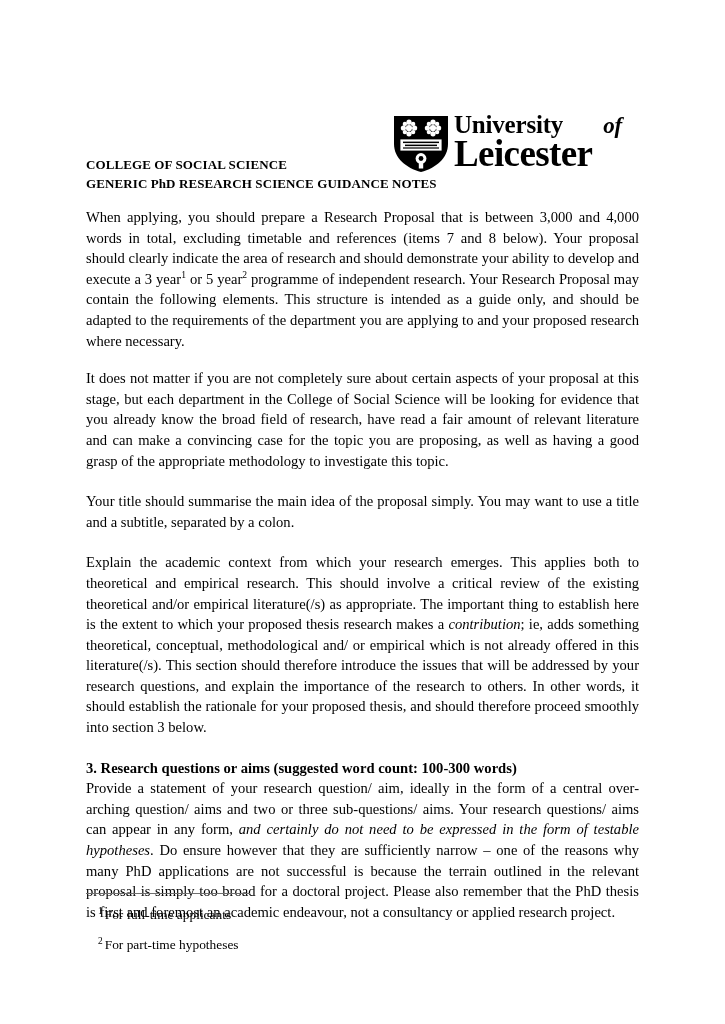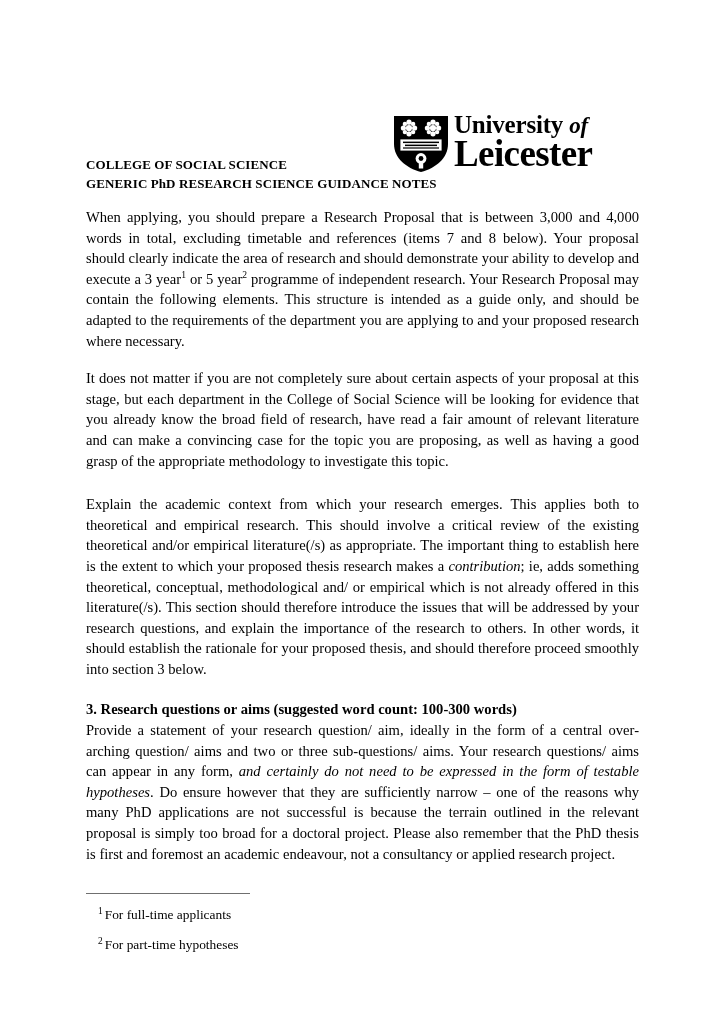--- a/index.html
+++ b/index.html
@@ -47,20 +47,21 @@
     font-size: 25px;
     font-weight: bold;
     line-height: 26px;
     letter-spacing: -0.2px;
     white-space: nowrap;
   }
   .wm-of {
     font-style: italic;
     font-weight: bold;
     font-size: 23px;
+    margin-left: 34px;
   }
   .wm-line2 {
     font-size: 37px;
     font-weight: bold;
     line-height: 36px;
     letter-spacing: -0.6px;
     margin-top: -3px;
     white-space: nowrap;
   }
 
@@ -203,20 +204,21 @@
   </div>
 
   <div class="body-col">
 
     <p class="para"><span>When applying, you should prepare a Research Proposal that is between 3,000 and 4,000 words in total, excluding timetable and references (items 7 and 8 below). Your proposal should clearly indicate the area of research and should demonstrate your ability to develop and execute a 3 year</span><sup class="fn">1</sup><span> or 5 year</span><sup class="fn">2</sup><span> programme of independent research. Your Research Proposal may contain the following elements. This structure is intended as a guide only, and should be adapted to the requirements of the department you are applying to and your proposed research where necessary.</span></p>
 
     <p class="para">It does not matter if you are not completely sure about certain aspects of your proposal at this stage, but each department in the College of Social Science will be looking for evidence that you already know the broad field of research, have read a fair amount of relevant literature and can make a convincing case for the topic you are proposing, as well as having a good grasp of the appropriate methodology to investigate this topic.</p>
 
     <div class="gap"></div>
 
+    <p class="sec-body">Your title should summarise the main idea of the proposal simply. You may want to use a title and a subtitle, separated by a colon.</p>
 
     <div class="gap"></div>
 
     <p class="sec-body"><span>Explain the academic context from which your research emerges. This applies both to theoretical and empirical research. This should involve a critical review of the existing theoretical and/or empirical literature(/s) as appropriate. The important thing to establish here is the extent to which your proposed thesis research makes a </span><em class="it">contribution</em><span>; ie, adds something theoretical, conceptual, methodological and/ or empirical which is not already offered in this literature(/s). This section should therefore introduce the issues that will be addressed by your research questions, and explain the importance of the research to others. In other words, it should establish the rationale for your proposed thesis, and should therefore proceed smoothly into section 3 below.</span></p>
 
     <div class="gap"></div>
 
     <p class="sec-head">3. Research questions or aims (suggested word count: 100-300 words)</p>
     <p class="sec-body"><span>Provide a statement of your research question/ aim, ideally in the form of a central over-arching question/ aims and two or three sub-questions/ aims. Your research questions/ aims can appear in any form, </span><em class="it">and certainly do not need to be expressed in the form of testable hypotheses</em><span>. Do ensure however that they are sufficiently narrow – one of the reasons why many PhD applications are not successful is because the terrain outlined in the relevant proposal is simply too broad for a doctoral project. Please also remember that the PhD thesis is first and foremost an academic endeavour, not a consultancy or applied research project.</span></p>
 

